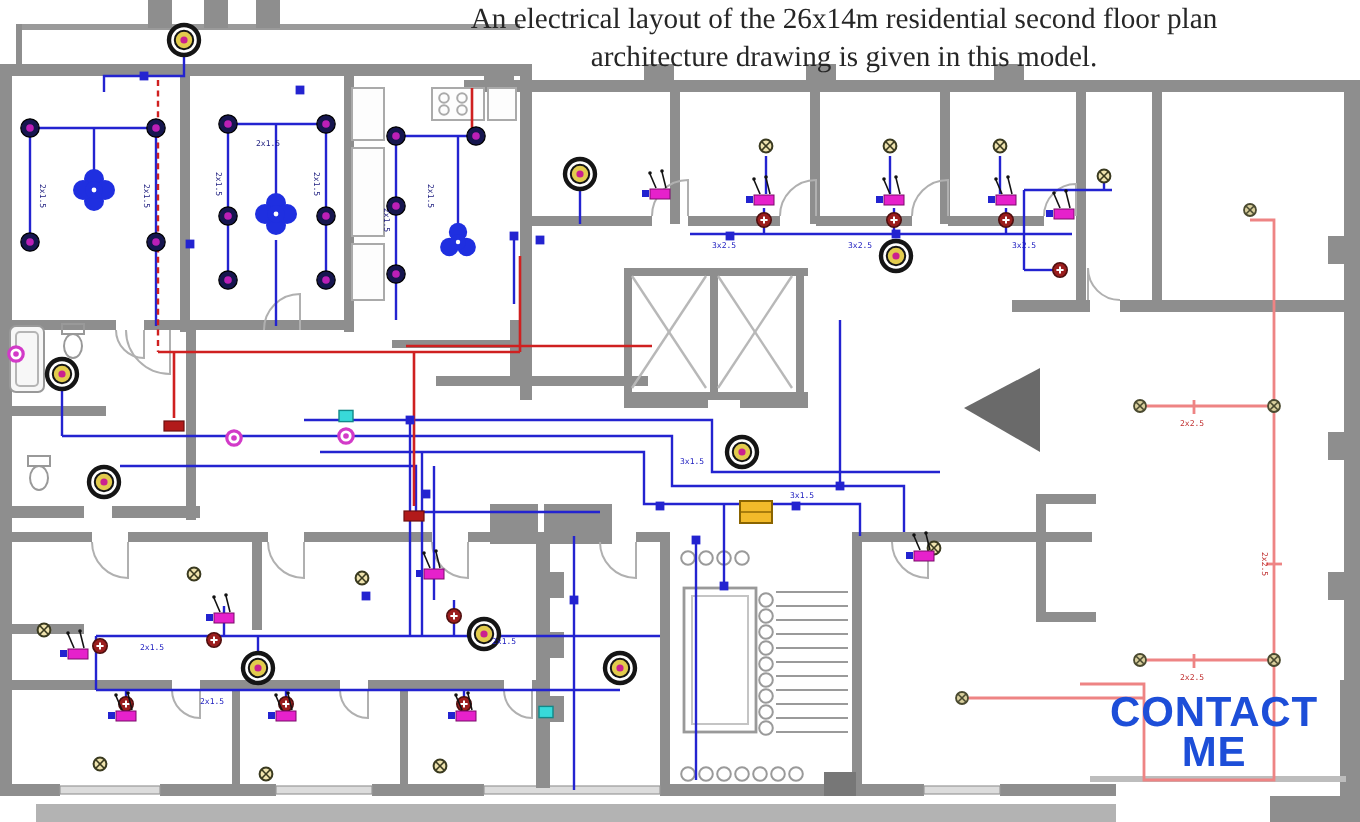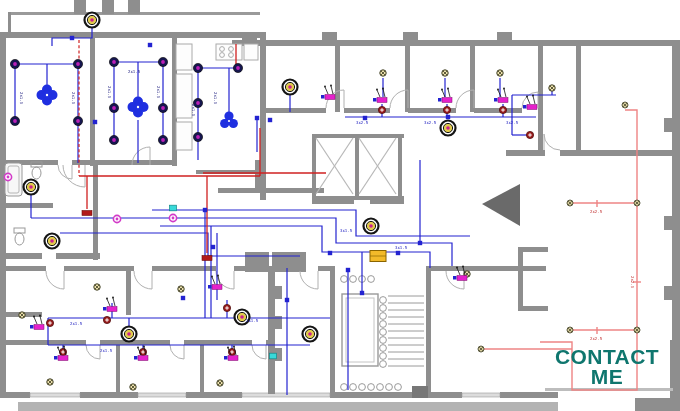--- a/index.html
+++ b/index.html
@@ -4,21 +4,21 @@
 <style>
   html,body{margin:0;padding:0;background:#ffffff;}
   .canvas{position:relative;width:680px;height:411px;background:#fff;overflow:hidden;
           font-family:"Liberation Sans",sans-serif;}
   .canvas svg{position:absolute;left:0;top:0;}
   .title{position:absolute;left:178px;top:1px;width:488px;text-align:center;
          font-family:"Liberation Serif",serif;font-size:14.6px;line-height:1.3;
          color:#262626;pointer-events:none;}
   .cta{position:absolute;right:5px;top:347px;width:136px;text-align:center;
        font-family:"Liberation Sans",sans-serif;font-weight:800;font-size:21px;
-       line-height:0.96;color:#0f766e;letter-spacing:0.4px;}
+       line-height:0.96;color:#1d4ed8;letter-spacing:0.4px;}
 </style>
 </head>
 <body>
 
 <div class="canvas">
 
 <svg width="680" height="411" viewBox="0 0 680 411">
 
   <g fill="#8e8e8e">
     <rect x="8" y="12" width="252" height="3" fill="#9a9a9a"></rect>
@@ -657,18 +657,22 @@
         <text x="108" y="86" font-size="4" fill="#202080" font-family="&quot;DejaVu Sans Mono&quot;,monospace" transform="rotate(90 108 86)">2x1.5</text>
         <text x="157" y="86" font-size="4" fill="#202080" font-family="&quot;DejaVu Sans Mono&quot;,monospace" transform="rotate(90 157 86)">2x1.5</text>
         <text x="192" y="104" font-size="4" fill="#202080" font-family="&quot;DejaVu Sans Mono&quot;,monospace" transform="rotate(90 192 104)">2x1.5</text>
         <text x="340" y="232" font-size="4" fill="#2020c0" font-family="&quot;DejaVu Sans Mono&quot;,monospace">3x1.5</text>
         <text x="395" y="249" font-size="4" fill="#2020c0" font-family="&quot;DejaVu Sans Mono&quot;,monospace">3x1.5</text>
         <text x="128" y="73" font-size="4" fill="#202080" font-family="&quot;DejaVu Sans Mono&quot;,monospace">2x1.5</text>
         <text x="214" y="92" font-size="4" fill="#202080" font-family="&quot;DejaVu Sans Mono&quot;,monospace" transform="rotate(90 214 92)">2x1.5</text>
       </g>
 </svg>
 
+<div class="title">
+  <span>An electrical layout of the 26x14m residential second floor plan</span><br>
+  <span>architecture drawing is given in this model.</span>
+</div>
 
 <div class="cta">
   <div>CONTACT ME</div>
 </div>
 
 </div>
 
 </body></html>

